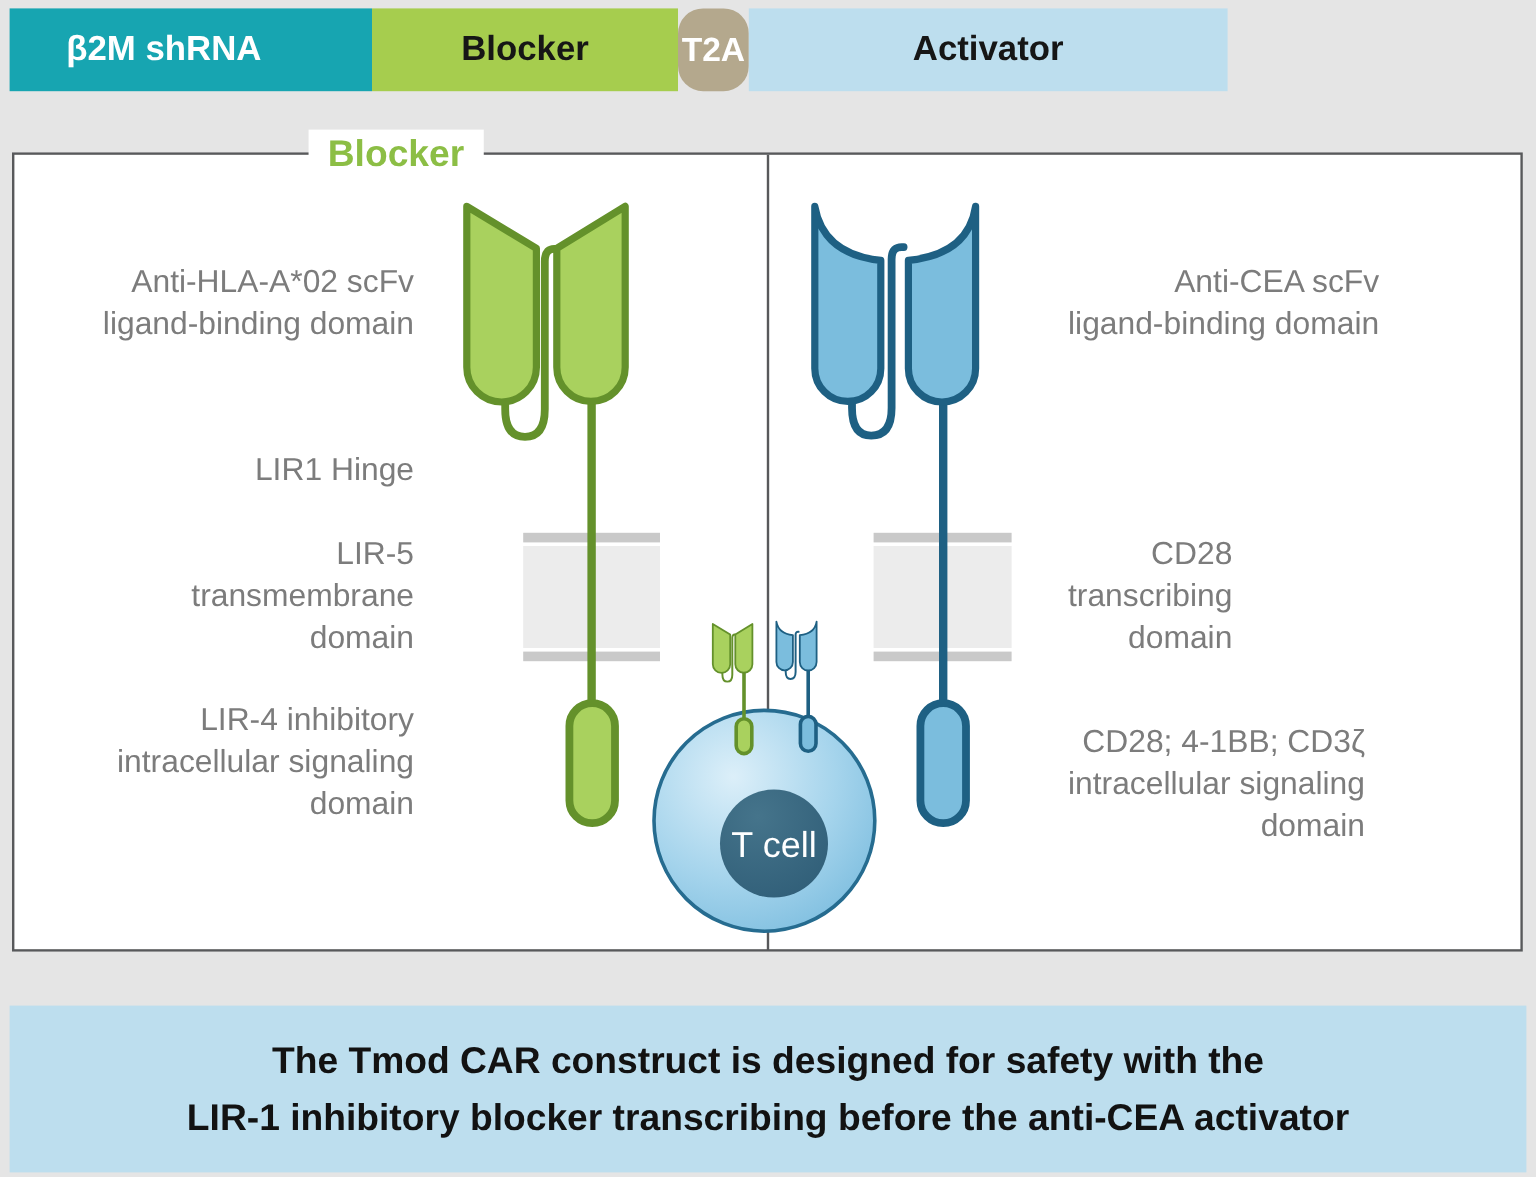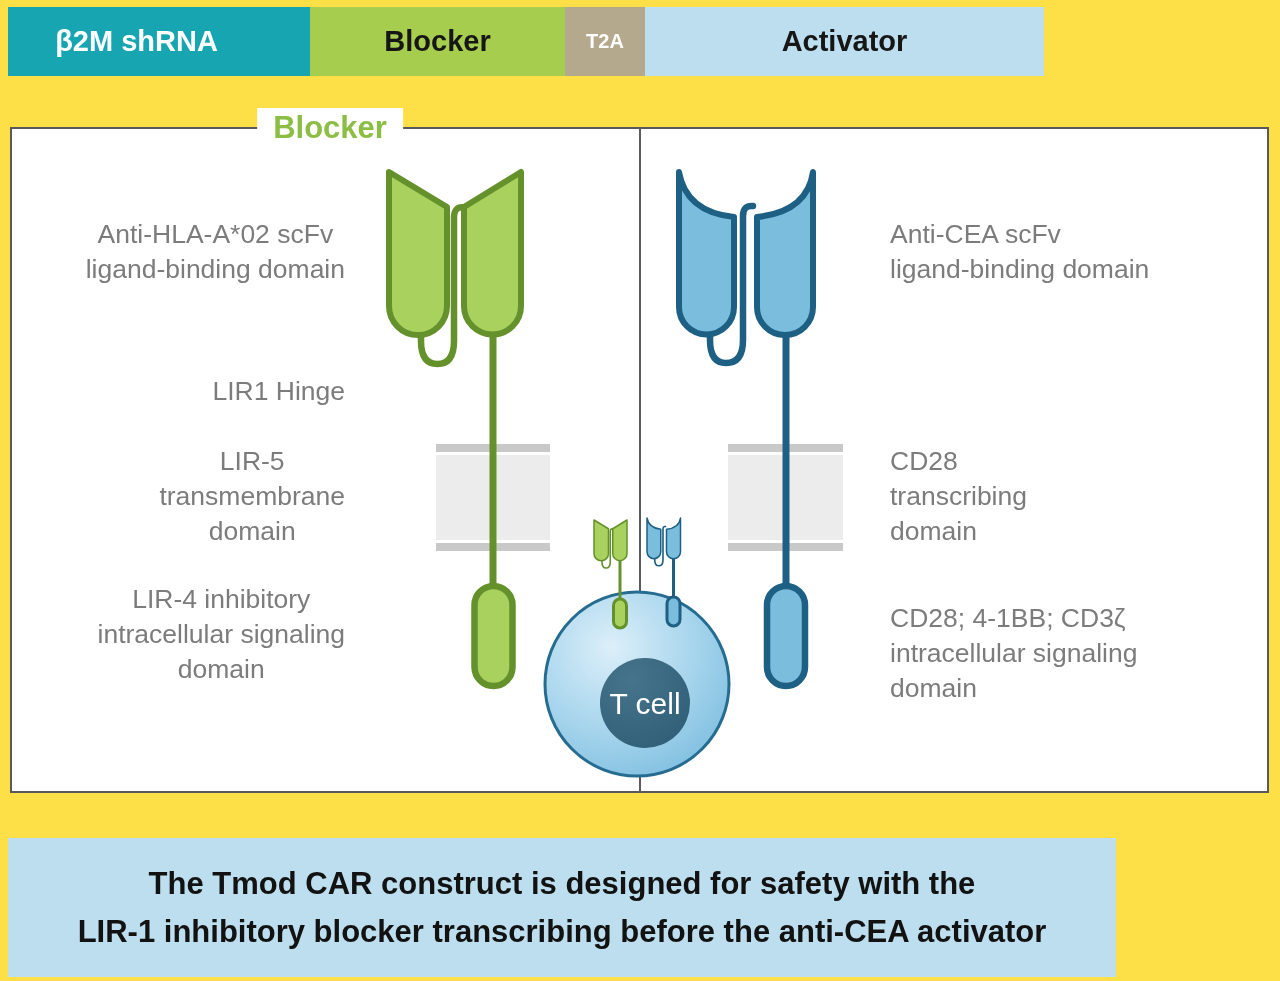--- a/index.html
+++ b/index.html
@@ -1,50 +1,50 @@
 <!DOCTYPE html>
 <html style="--c-teal: #17A5B1; --c-green: #A6CD4E; --c-tan: #B4A88D; --c-light_blue: #BDDEEE; --c-beige_fill: #EAE3D2; --c-beige_border: #C7BCA4; --c-beige_text: #7D7566; --c-title_green: #8CBE45; --c-title_blue: #7FBEE0; --c-lobe_green: #A9D15E; --c-green_stroke: #64912B; --c-lobe_blue: #7BBDDD; --c-blue_stroke: #1E6083; --c-label_gray: #7C7C7C; --c-band_fill: #ECECEC; --c-band_bar: #C9C9C9; --c-border_gray: #58595B; --c-cell_hi: #DCEFF9; --c-cell_mid: #A5D4EC; --c-cell_base: #77BADD; --c-cell_stroke: #266C90; --c-nucleus_hi: #45748B; --c-nucleus_base: #2E5C76;"><head>
 <meta charset="utf-8">
 <style>
   html,body { margin:0; padding:0; background:#ffffff; }
   .page {
     position:relative; width:1280px; height:981px; overflow:hidden;
-    background:#fde047; font-family:"Liberation Sans", sans-serif;
+    background:#e5e5e5; font-family:"Liberation Sans", sans-serif;
   }
 
   
   .banner { position:absolute; left:8px; top:7px; width:1264px; height:69px; display:flex; }
   .seg { display:flex; align-items:center; justify-content:center; font-weight:bold; font-size:29px; box-sizing:border-box; }
   .seg-b2m { width:302px; background:var(--c-teal); color:#ffffff; padding-right:45px; }
   .seg-arrow { width:228px; position:relative;
     background:linear-gradient(90deg, var(--c-teal) 0 50%, var(--c-green) 50% 100%); }
   .seg-arrow svg { position:absolute; left:0; top:0; }
   .seg-blocker { width:255px; background:var(--c-green); color:#161616; }
-  .seg-t2a { width:80px; background:var(--c-tan); color:#ffffff; font-size:20px; }
+  .seg-t2a { width:59px; background:var(--c-tan); color:#ffffff; font-size:28px;border-radius:21px; }
   .seg-activator { width:399px; background:var(--c-light_blue); color:#161616; }
   .arrow-shape { fill:var(--c-beige_fill); stroke:var(--c-beige_border); stroke-width:2.5; stroke-linejoin:round; }
   .arrow-divider { stroke:var(--c-beige_border); stroke-width:2; }
   .arrow-text { fill:var(--c-beige_text); font-weight:bold; font-size:26px; font-family:"Liberation Sans", sans-serif; }
 
   
   .panel-box { position:absolute; left:10px; top:127px; width:1259px; height:666px;
     border:2px solid var(--c-border_gray); box-sizing:border-box; background:#ffffff; }
   .panel-svg { position:absolute; left:10px; top:127px; }
 
   .panel-title { position:absolute; top:128px; transform:translate(-50%,-50%);
     background:#ffffff; padding:2px 16px; font-weight:bold; font-size:31px; white-space:nowrap; }
   .title-blocker { left:330px; color:var(--c-title_green); }
   .title-car { left:928px; }
   .title-car .car-part { color:#111111; }
   .title-car .act-part { color:var(--c-title_blue); }
 
   .panel-label { position:absolute; font-size:26.5px; line-height:1.32;
     color:var(--c-label_gray); white-space:pre-line; }
-  .lbl-right { text-align:center; right:935px; }
-  .lbl-left  { text-align:left;  left:890px; }
+  .lbl-right { text-align:right; right:935px; }
+  .lbl-left  { text-align:right;  left:890px; }
 
   
   .lobe-g { fill:var(--c-lobe_green); stroke:var(--c-green_stroke); stroke-width:6; stroke-linejoin:round; }
   .lobe-b { fill:var(--c-lobe_blue);  stroke:var(--c-blue_stroke);  stroke-width:6; stroke-linejoin:round; }
   .link-g { fill:none; stroke:var(--c-green_stroke); stroke-width:6.5; stroke-linecap:round; }
   .link-b { fill:none; stroke:var(--c-blue_stroke);  stroke-width:6.5; stroke-linecap:round; }
   .stem-g { stroke:var(--c-green_stroke); stroke-width:7; }
   .stem-b { stroke:var(--c-blue_stroke);  stroke-width:7; }
   .cap-g  { fill:var(--c-lobe_green); stroke:var(--c-green_stroke); stroke-width:6.5; }
   .cap-b  { fill:var(--c-lobe_blue);  stroke:var(--c-blue_stroke);  stroke-width:6.5; }
@@ -52,21 +52,21 @@
   .mini-cap-b { fill:var(--c-lobe_blue);  stroke:var(--c-blue_stroke);  stroke-width:3; }
   .mini-stem-g { stroke:var(--c-green_stroke); stroke-width:3; }
   .mini-stem-b { stroke:var(--c-blue_stroke);  stroke-width:3; }
   .band    { fill:var(--c-band_fill); }
   .bandbar { fill:var(--c-band_bar); }
   .divider { stroke:var(--c-border_gray); stroke-width:2; }
   .cell-body { stroke:var(--c-cell_stroke); stroke-width:3; }
   .tcell-text { fill:#ffffff; font-size:30px; font-family:"Liberation Sans", sans-serif; }
 
   
-  .caption { position:absolute; left:8px; top:838px; width:1108px; height:139px;
+  .caption { position:absolute; left:8px; top:838px; width:1264px; height:139px;
     background:var(--c-light_blue); display:flex; align-items:center; justify-content:center;
     text-align:center; font-weight:bold; font-size:31px; line-height:1.52;
     white-space:pre-line; color:#121212; }
 </style>
 </head>
 <body>
 
 <div class="page">
 
   <div class="banner">

